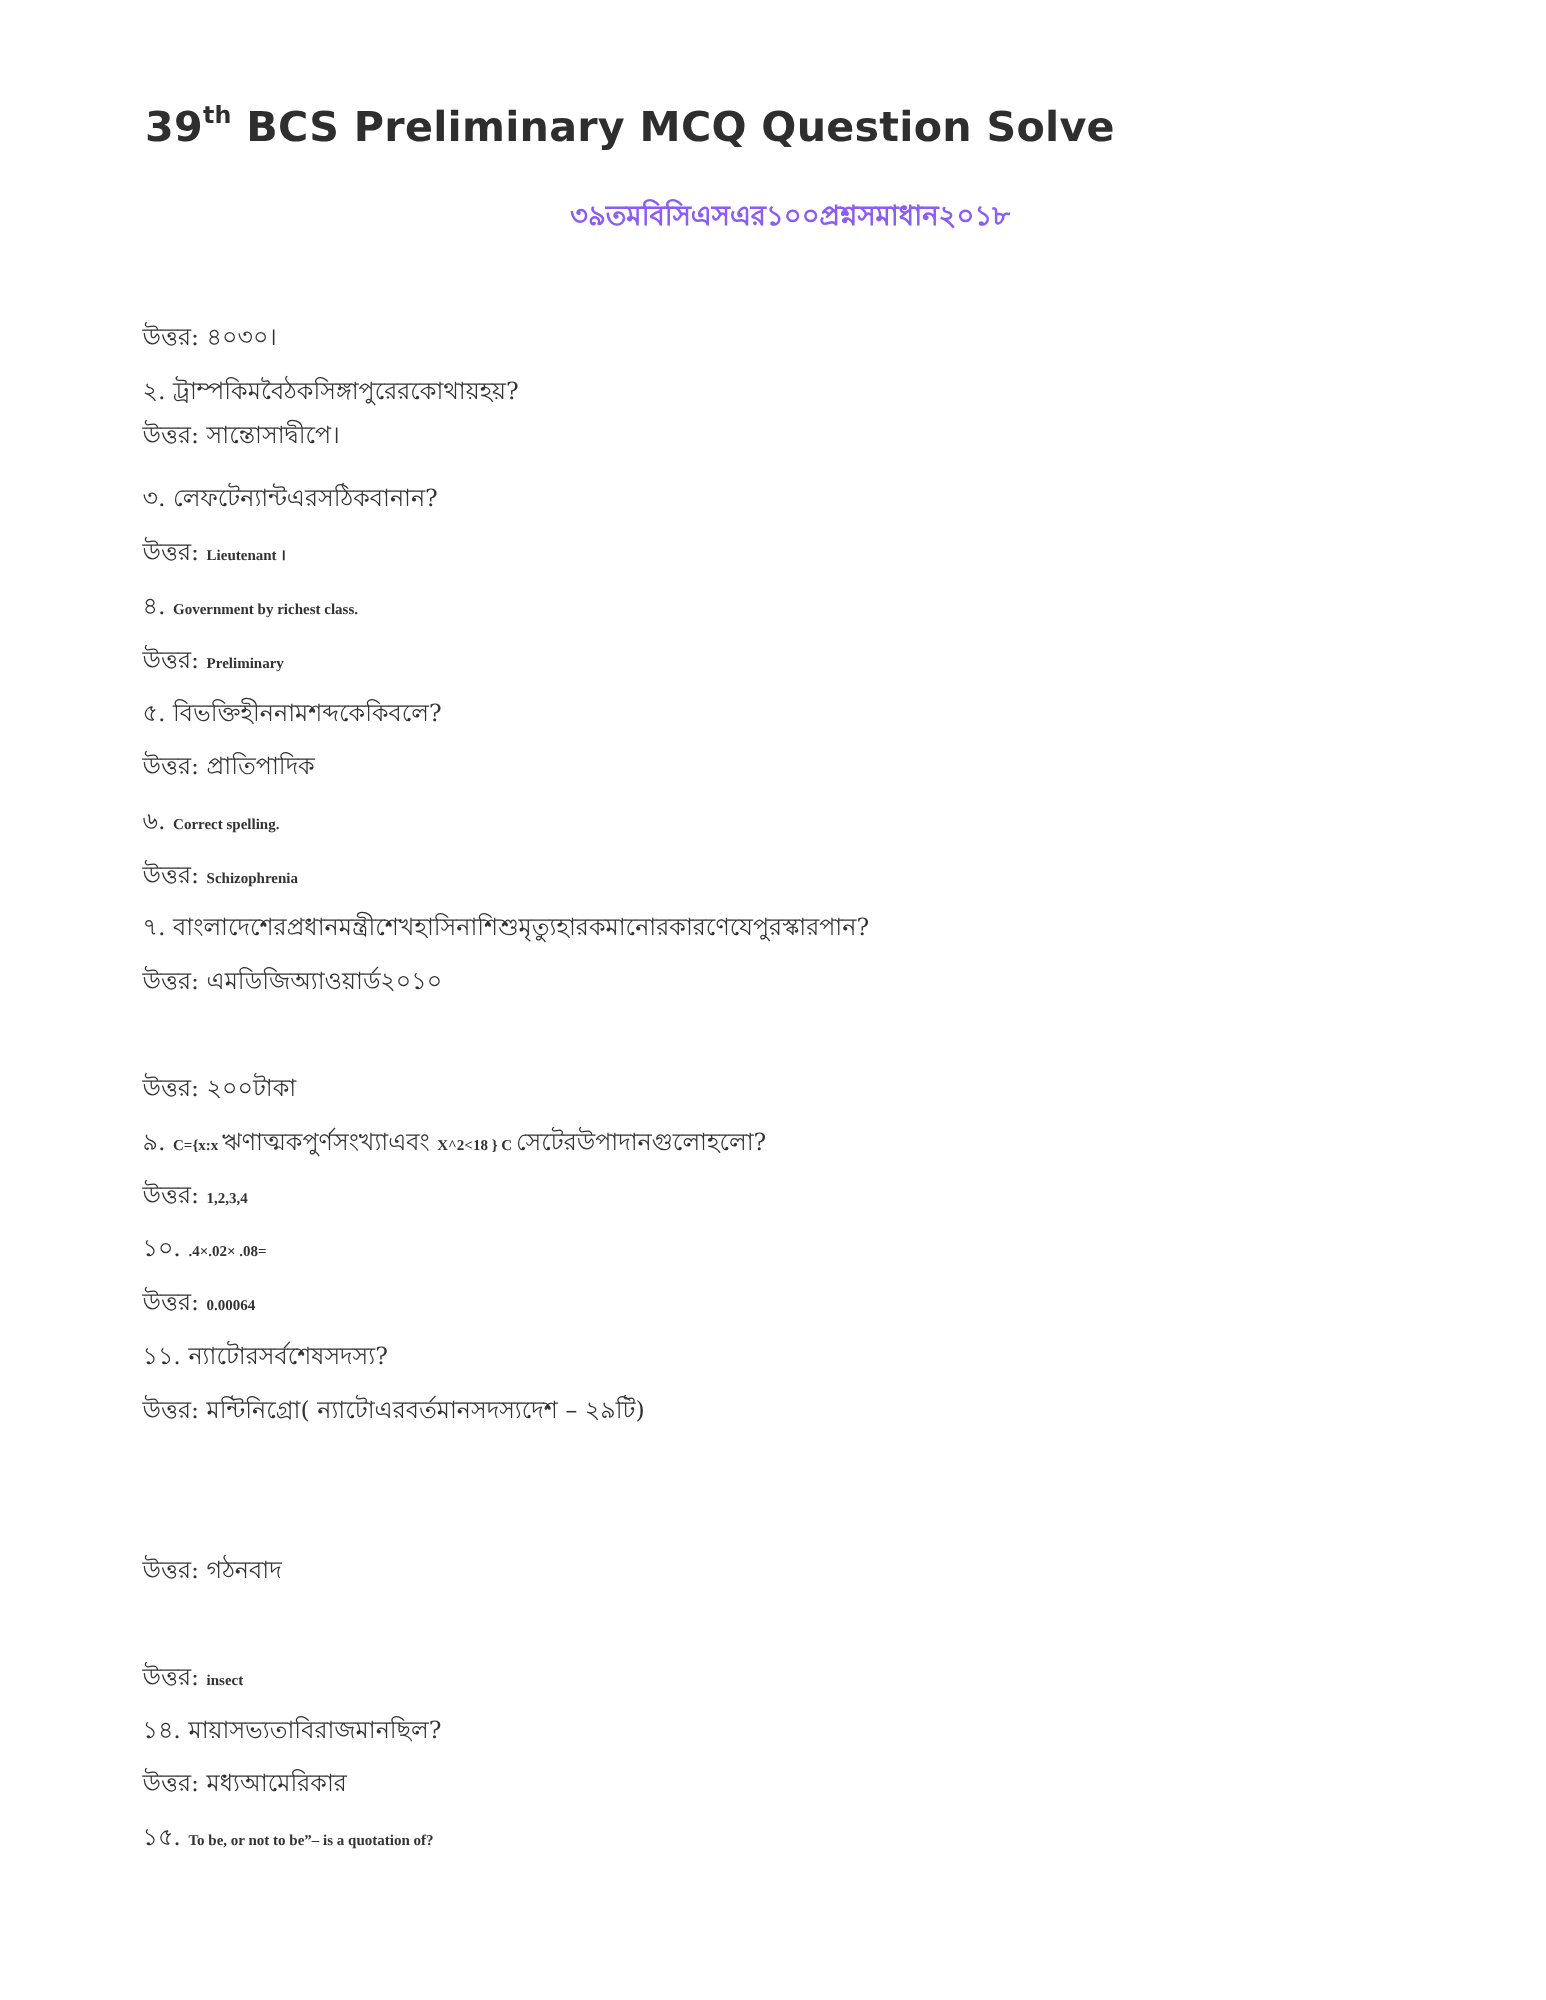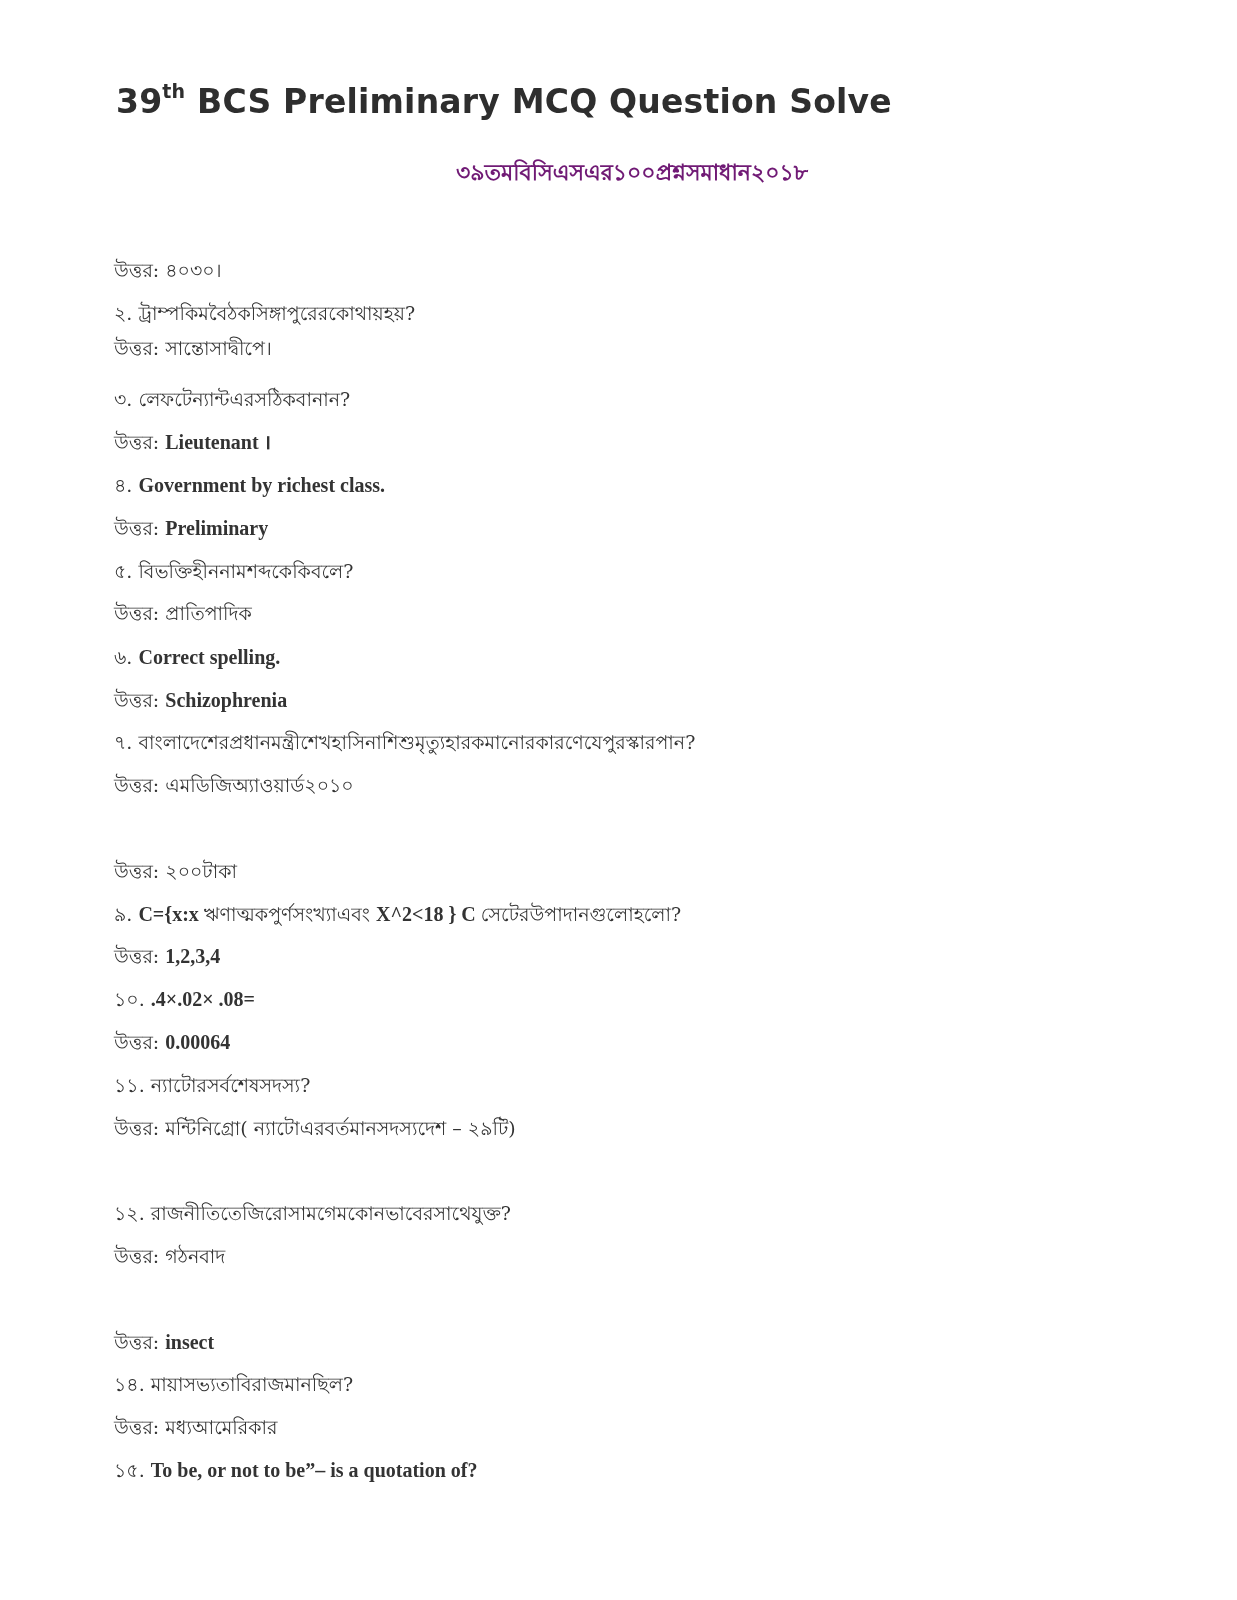--- a/index.html
+++ b/index.html
@@ -4,23 +4,23 @@
 <style>
   html, body { margin: 0; padding: 0; background: #ffffff; }
   body { width: 1237px; height: 1600px; position: relative; overflow: hidden;
          font-family: "DejaVu Serif", "Liberation Serif", serif; color: #333333; }
   .page { position: absolute; left: 0; top: 0; width: 989px; height: 1600px; }
   .title { position: absolute; left: 116px; top: 82px; margin: 0;
            font-family: "DejaVu Sans", "Liberation Sans", sans-serif;
            font-weight: bold; font-size: 33px; color: #2e2e2e; letter-spacing: 0.2px; white-space: nowrap; }
   .title sup { font-size: 19px; position: relative; top: -3px; }
   .subtitle { position: absolute; left: 456px; top: 155px; margin: 0;
-              font-size: 22px; color: #701a75; white-space: nowrap; }
+              font-size: 22px; color: #8b5cf6; white-space: nowrap; }
   .line { position: absolute; left: 114px; font-size: 19px; color: #333333; white-space: nowrap; line-height: 26px; }
-  .line .bold { font-weight: bold; font-family: "Liberation Serif", "DejaVu Serif", serif; font-size: 20px; }
+  .line .bold { font-weight: bold; font-family: "Liberation Serif", "DejaVu Serif", serif; font-size: 12px; }
 </style>
 </head>
 <body>
 
 <div class="page">
 
   <h1 class="title"><span>39</span><sup>th</sup><span> BCS Preliminary MCQ Question Solve</span></h1>
 
   <h2 class="subtitle">৩৯তমবিসিএসএর১০০প্রশ্নসমাধান২০১৮</h2>
 
@@ -48,21 +48,20 @@
 
   <div class="line" style="top:901px"><span>৯. </span><span class="bold">C={x:x </span><span>ঋণাত্মকপুর্ণসংখ্যাএবং </span><span class="bold">X^2&lt;18 } C </span><span>সেটেরউপাদানগুলোহলো?</span></div>
   <div class="line" style="top:943px"><span>উত্তর: </span><span class="bold">1,2,3,4</span></div>
 
   <div class="line" style="top:986px"><span>১০. </span><span class="bold">.4×.02× .08=</span></div>
   <div class="line" style="top:1029px"><span>উত্তর: </span><span class="bold">0.00064</span></div>
 
   <div class="line" style="top:1072px"><span>১১. </span><span>ন্যাটোরসর্বশেষসদস্য?</span></div>
   <div class="line" style="top:1115px"><span>উত্তর: </span><span>মন্টিনিগ্রো( ন্যাটোএরবর্তমানসদস্যদেশ – ২৯টি)</span></div>
 
-  <div class="line" style="top:1200px"><span>১২. </span><span>রাজনীতিতেজিরোসামগেমকোনভাবেরসাথেযুক্ত?</span></div>
   <div class="line" style="top:1243px"><span>উত্তর: </span><span>গঠনবাদ</span></div>
 
   <div class="line" style="top:1329px"><span>উত্তর: </span><span class="bold">insect</span></div>
 
   <div class="line" style="top:1371px"><span>১৪. </span><span>মায়াসভ্যতাবিরাজমানছিল?</span></div>
   <div class="line" style="top:1414px"><span>উত্তর: </span><span>মধ্যআমেরিকার</span></div>
 
   <div class="line" style="top:1457px"><span>১৫. </span><span class="bold">To be, or not to be”– is a quotation of?</span></div>
 
 </div>

